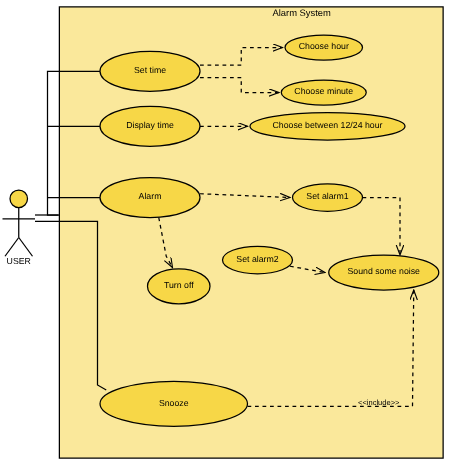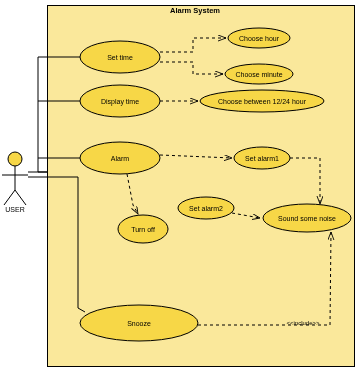--- a/index.html
+++ b/index.html
@@ -21,23 +21,24 @@
   svg.layer {
     position: absolute;
     top: 0;
     left: 0;
     width: 360px;
     height: 372px;
   }
   .sys-title {
     position: absolute;
     font-size: 7.5px;
-    font-weight: bold;
+    font-weight: normal;
     color: #000000;
     white-space: nowrap;
+    margin-left: 48px;
   }
   .uc-label {
     position: absolute;
     font-size: 7px;
     color: #000000;
     text-align: center;
     line-height: 9px;
     white-space: nowrap;
     transform: translate(-50%, -50%);
     pointer-events: none;

